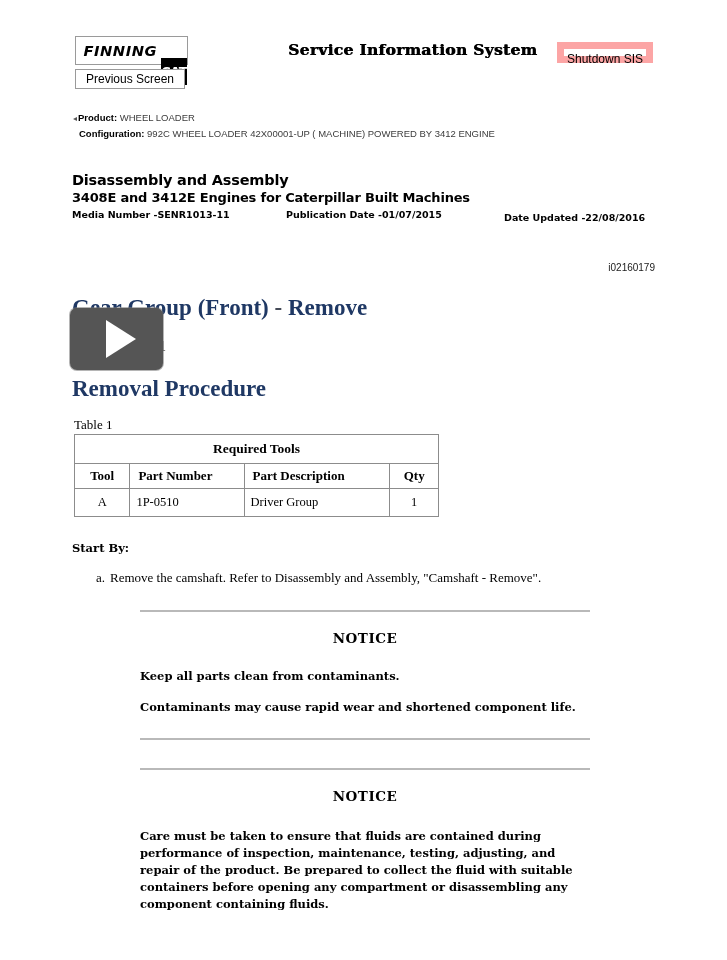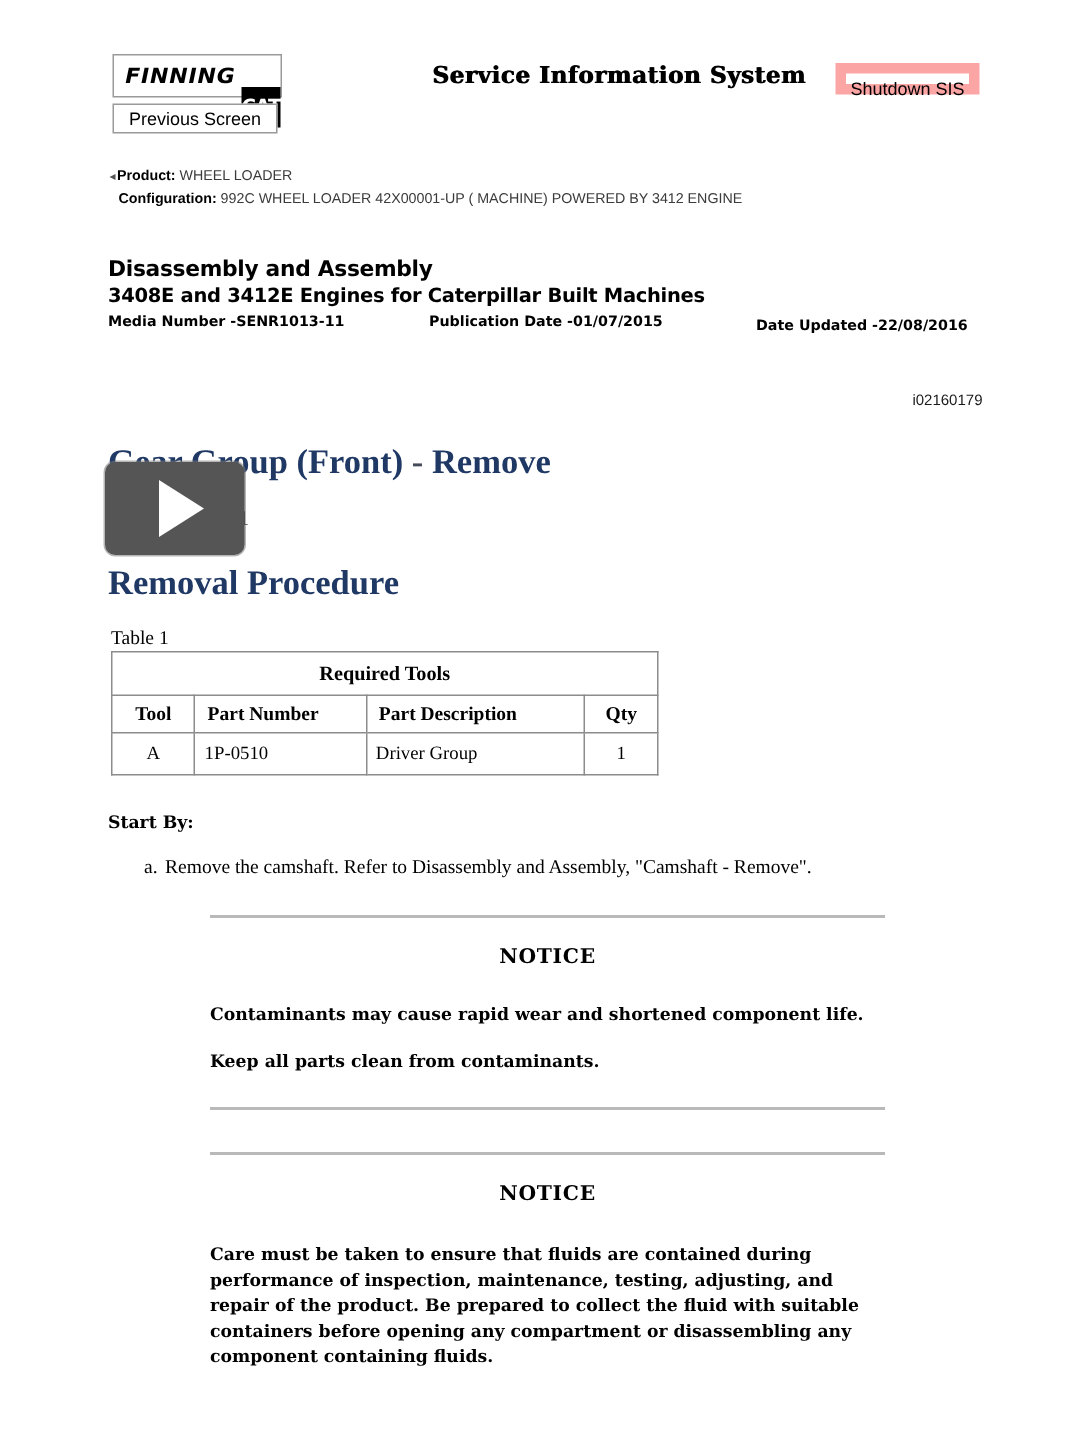--- a/index.html
+++ b/index.html
@@ -393,22 +393,22 @@
 
 <div class="start-by">Start By:</div>
 <div class="start-item">
   <span class="marker">a.</span><span>Remove the camshaft. Refer to Disassembly and Assembly, "Camshaft - Remove".</span>
 </div>
 
 <div class="notice" id="notice-1">
   <hr class="rule-top">
   <div class="notice-title">NOTICE</div>
   <div class="notice-body">
+    <p>Keep all parts clean from contaminants.</p>
     <p>Contaminants may cause rapid wear and shortened component life.</p>
-    <p>Keep all parts clean from contaminants.</p>
   </div>
   <hr class="rule-bottom">
 </div>
 
 <div class="notice" id="notice-2">
   <hr class="rule-top">
   <div class="notice-title">NOTICE</div>
   <div class="notice-body">
     <p>Care must be taken to ensure that fluids are contained during performance of inspection, maintenance, testing, adjusting, and repair of the product. Be prepared to collect the fluid with suitable containers before opening any compartment or disassembling any component containing fluids.</p>
   </div>

